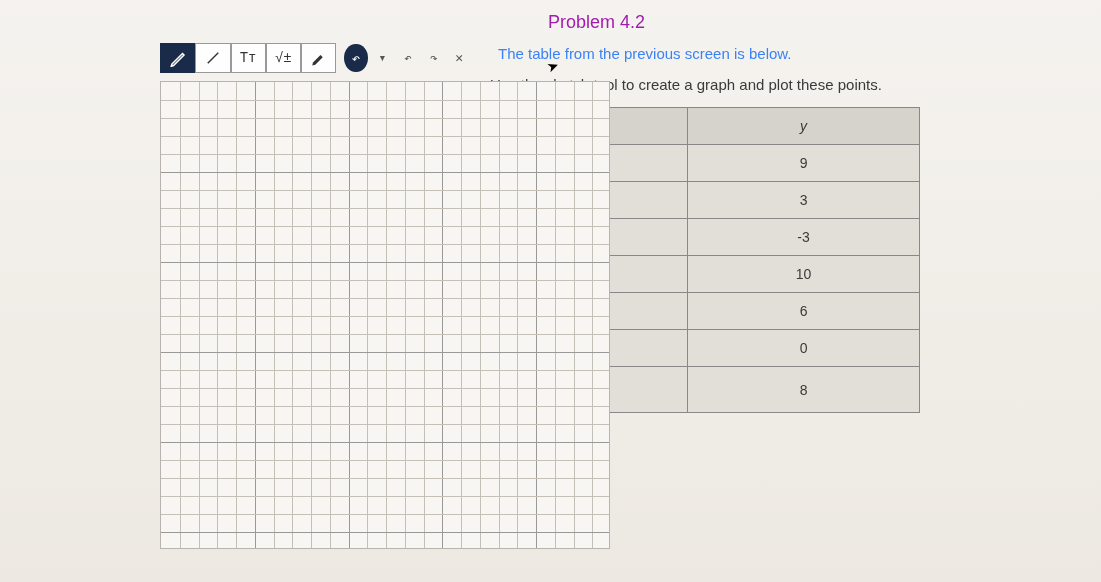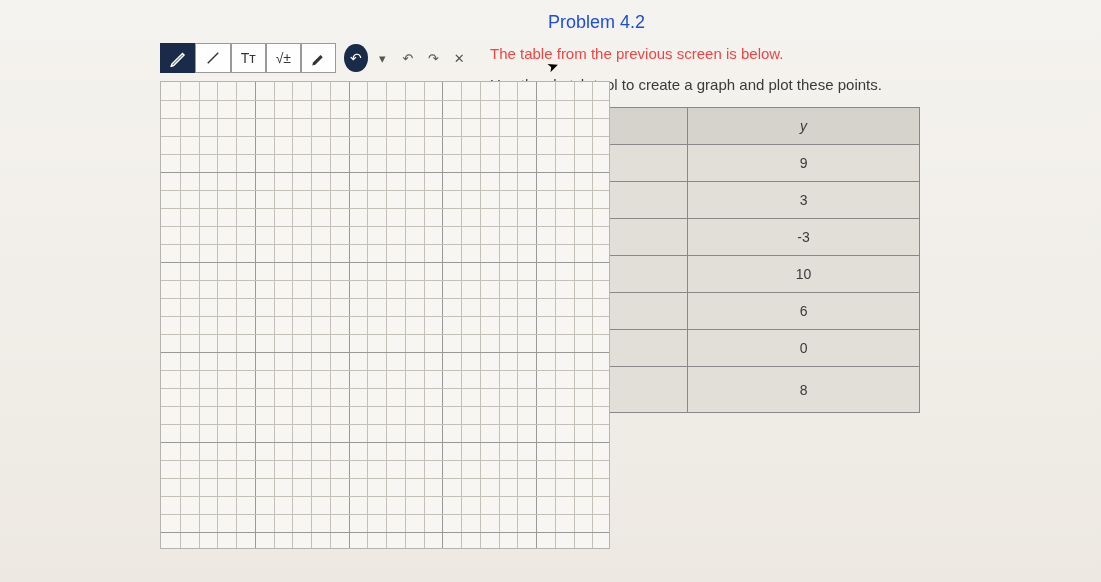--- a/index.html
+++ b/index.html
@@ -9,30 +9,31 @@
       width: 1101px;
       height: 582px;
       position: relative;
       overflow: hidden;
       color: #4a4a4a;
     }
     .title {
       text-align: center;
       padding: 12px 8px 8px 0;
       font-size: 18px;
-      color: #1d4ed8;
+      color: #a21caf;
       margin-left: 100px;
     }
     .content {
       display: flex;
       gap: 20px;
       padding: 0 20px;
     }
     .left-panel {
       width: 450px;
+      font-family: Liberation Mono, monospace;
     }
     .toolbar {
       display: flex;
       align-items: center;
       height: 34px;
       gap: 0;
       margin-bottom: 6px;
       margin-left: 140px;
     }
     .tool-btn {
@@ -92,22 +93,23 @@
     .grid-line-v { width: 1px; height: 100%; top: 0; }
     .grid-line-h { height: 1px; width: 100%; left: 0; }
     .grid-line-v.major, .grid-line-h.major { background: #999; }
     
     .right-panel {
       flex: 1;
       padding-top: 4px;
     }
     .instruction {
       font-size: 15px;
-      color: #ef4444;
+      color: #3b82f6;
       margin-bottom: 14px;
+      margin-left: 8px;
     }
     .instruction2 {
       font-size: 15px;
       color: #3a3a3a;
       margin-bottom: 14px;
     }
     .data-table {
       width: 430px;
       border-collapse: collapse;
       background: #dddad4;

